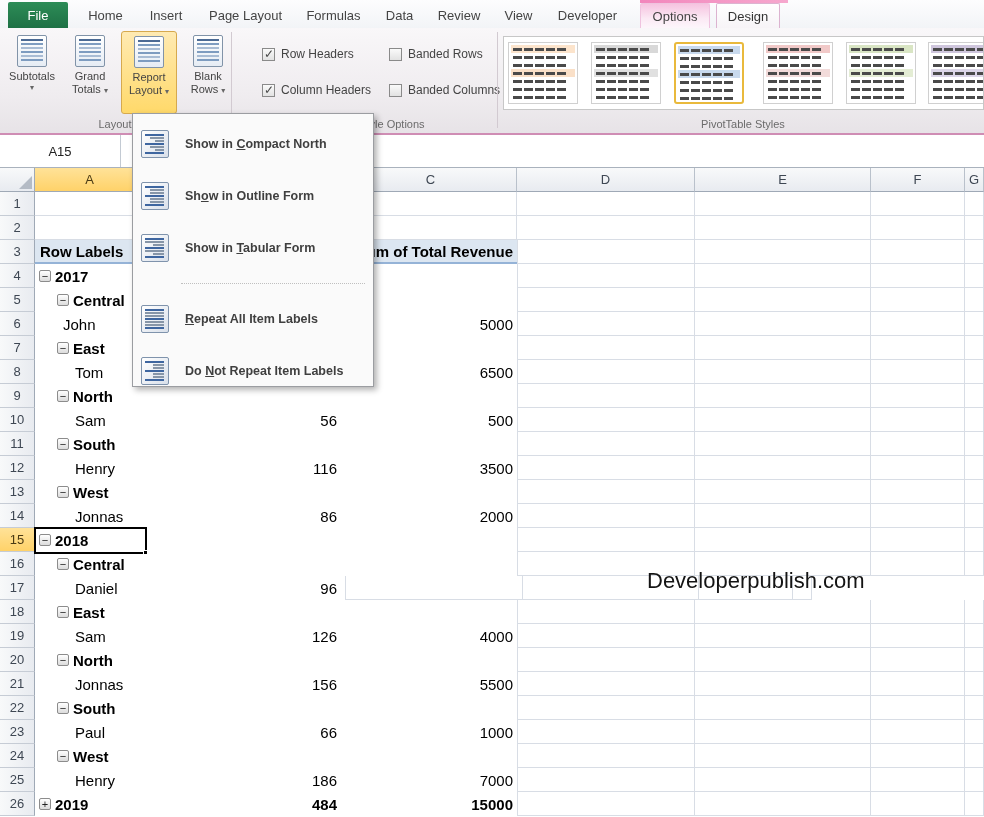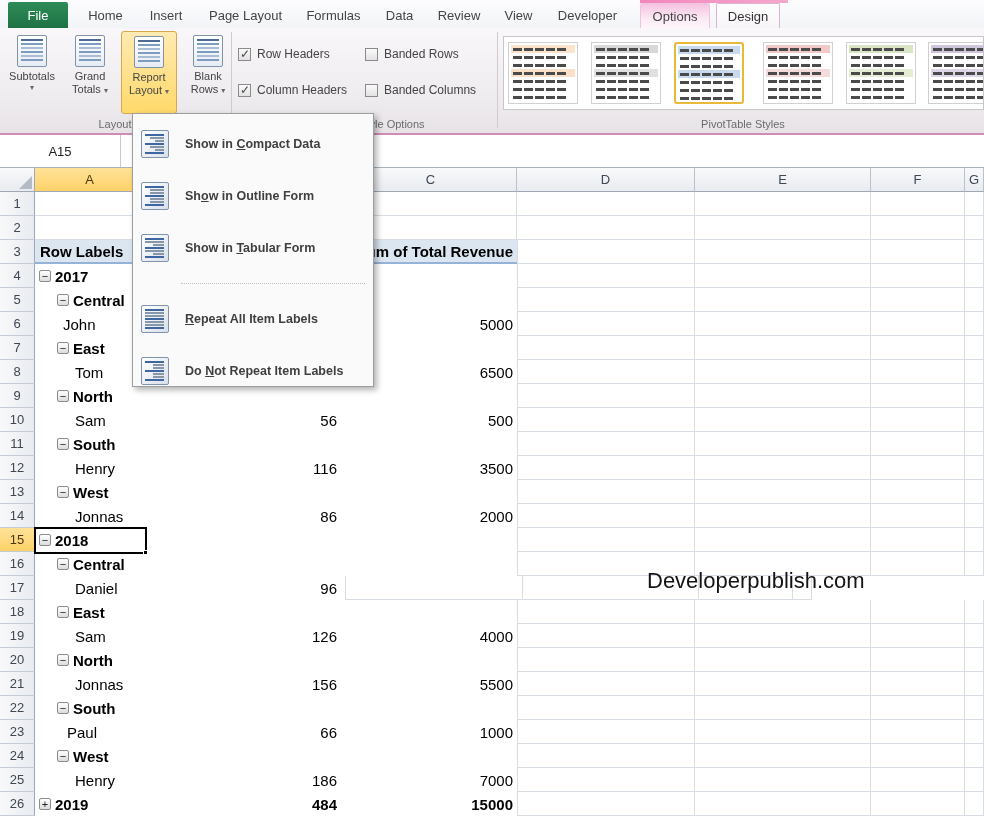--- a/index.html
+++ b/index.html
@@ -31,21 +31,21 @@
 
   .bigbtn { position:absolute; top:3px; height:83px; width:56px; display:flex; flex-direction:column;
     align-items:center; border-radius:3px; padding-top:4px; }
   .bigbtn.hl { background:linear-gradient(#ffeab2,#ffd96a); border:1px solid #d6a94e; }
   .bigbtn .lbl { font-size:11px; color:#444; line-height:13px; text-align:center; }
   .bigbtn .arrow { font-size:8px; color:#666; line-height:9px; }
   .tblicon { width:30px; height:32px; background:linear-gradient(#ffffff,#e6ecf4);
     border:1px solid #8193a8; border-radius:2px; padding:3px 3px; margin-bottom:3px; }
   .tblicon i { display:block; height:2px; margin-bottom:2px; }
 
-  .cbrow { position:absolute; display:flex; align-items:center; gap:6px; }
+  .cbrow { position:absolute; display:flex; align-items:center; gap:6px;margin-left:24px; }
   .cbbox { width:13px; height:13px; border:1px solid #8a8a8a;
     background:linear-gradient(#fafafa,#e2e2e2); position:relative; flex-shrink:0; }
   .cbbox.on:after { content:"\2713"; position:absolute; left:1px; top:-2px; font-size:12px; color:#4a4a4a; }
   .cblabel { font-size:12px; color:#444; white-space:nowrap; }
 
   #gallery { position:absolute; left:503px; top:8px; width:481px; height:74px;
     background:#fff; border:1px solid #c7c7c7; overflow:hidden; }
   .thumb { position:absolute; top:5px; width:70px; height:62px; background:#fff;
     border:1px solid #d0d0d0; padding:2px; }
   .thumb.sel { border:2px solid #e9b93c; border-radius:3px; }
@@ -788,21 +788,21 @@
         </div>
         <div class="cell p" style="width: 200px;"></div>
         <div class="cell p" style="width: 172px;"></div>
         <div class="cell g gl" style="width: 178px;"></div>
         <div class="cell g" style="width: 176px;"></div>
         <div class="cell g" style="width: 94px;"></div>
         <div class="cell g" style="width: 19px;"></div>
       </div>
       <div class="row">
         <div class="cell rowhead">23</div>
-        <div class="cell p" style="width: 110px; padding-left: 32px;">
+        <div class="cell p" style="width: 110px; padding-left: 40px;">
           <span>Paul</span>
         </div>
         <div class="cell p num" style="width: 200px; padding-right: 8px;">66</div>
         <div class="cell p num" style="width: 172px; padding-right: 4px;">1000</div>
         <div class="cell g gl" style="width: 178px;"></div>
         <div class="cell g" style="width: 176px;"></div>
         <div class="cell g" style="width: 94px;"></div>
         <div class="cell g" style="width: 19px;"></div>
       </div>
       <div class="row">
@@ -855,21 +855,21 @@
     <div class="mitem">
       <span class="micon">
           <i style="margin-left: 0px; width: 19px; background: rgb(62, 102, 160);"></i>
           <i style="margin-left: 5px; width: 14px; background: rgb(135, 150, 168);"></i>
           <i style="margin-left: 10px; width: 9px; background: rgb(135, 150, 168);"></i>
           <i style="margin-left: 0px; width: 19px; background: rgb(62, 102, 160);"></i>
           <i style="margin-left: 5px; width: 14px; background: rgb(135, 150, 168);"></i>
           <i style="margin-left: 10px; width: 9px; background: rgb(135, 150, 168);"></i>
           <i style="margin-left: 0px; width: 19px; background: rgb(62, 102, 160);"></i>
         </span>
-      <span class="mlabel"><span>Show in </span><span class="accel">C</span><span>ompact Data</span></span>
+      <span class="mlabel"><span>Show in </span><span class="accel">C</span><span>ompact North</span></span>
     </div>
     <div class="mitem">
       <span class="micon">
           <i style="margin-left: 0px; width: 19px; background: rgb(62, 102, 160);"></i>
           <i style="margin-left: 5px; width: 14px; background: rgb(135, 150, 168);"></i>
           <i style="margin-left: 5px; width: 14px; background: rgb(135, 150, 168);"></i>
           <i style="margin-left: 0px; width: 19px; background: rgb(62, 102, 160);"></i>
           <i style="margin-left: 5px; width: 14px; background: rgb(135, 150, 168);"></i>
           <i style="margin-left: 5px; width: 14px; background: rgb(135, 150, 168);"></i>
           <i style="margin-left: 0px; width: 19px; background: rgb(62, 102, 160);"></i>

